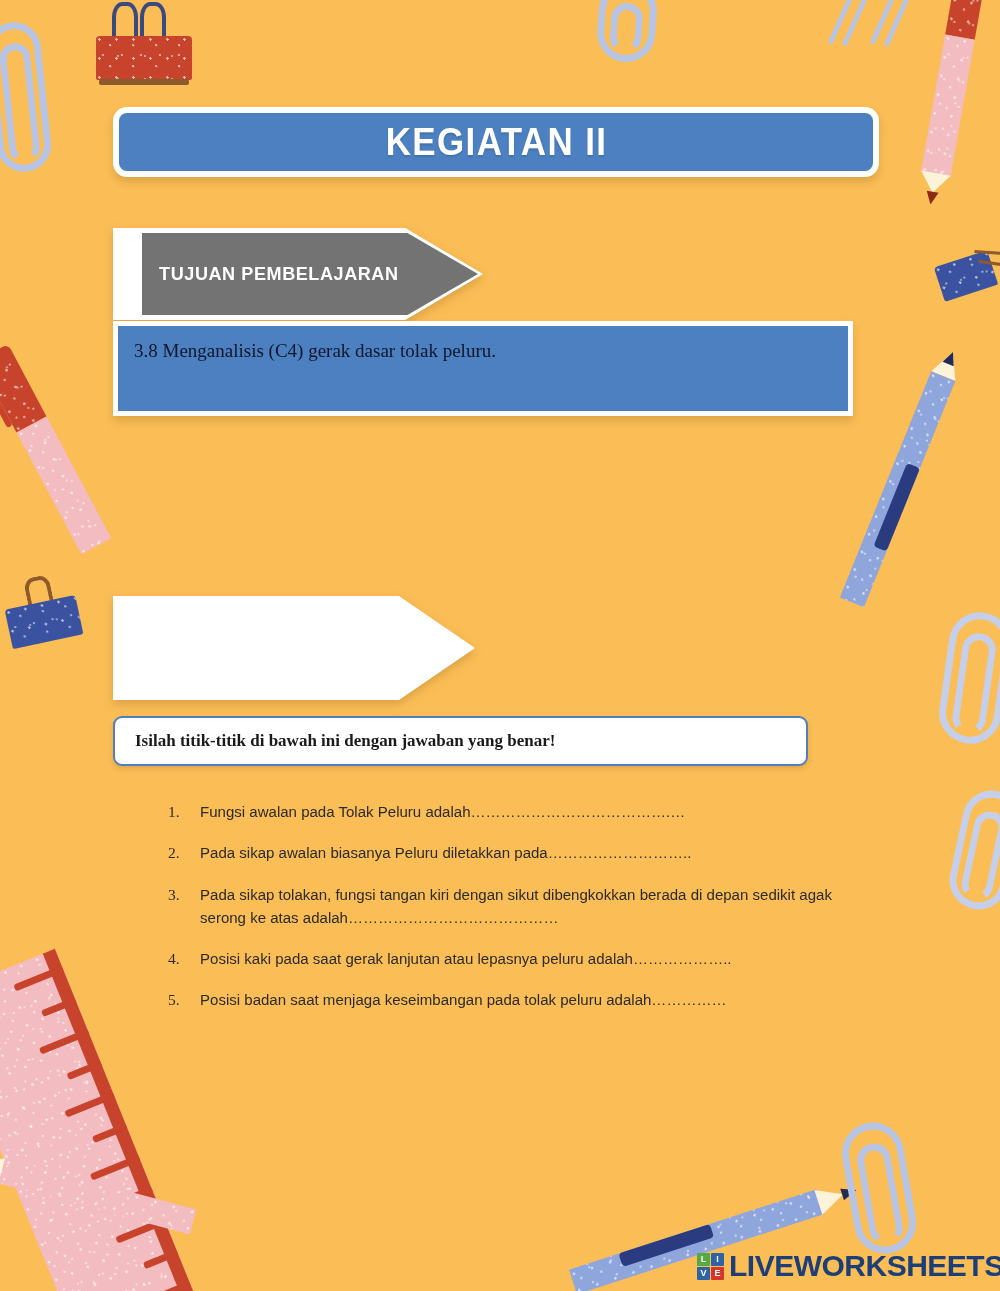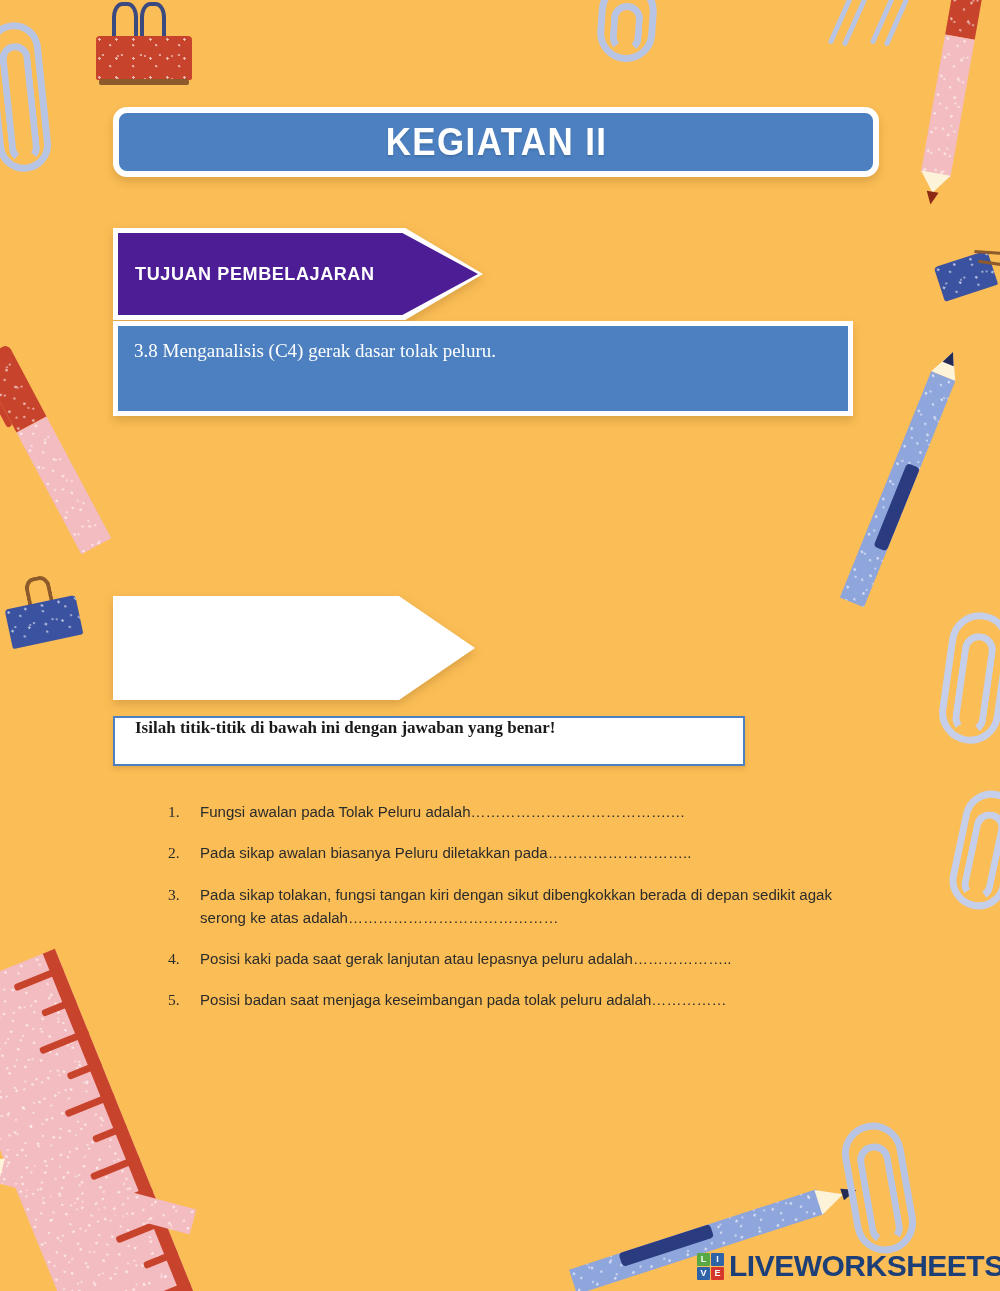--- a/index.html
+++ b/index.html
@@ -147,24 +147,25 @@
     padding-left: 18px;
     filter: drop-shadow(0 4px 5px rgba(120,80,20,0.25));
   }
   .arrow-outer {
     position: absolute;
     background: #ffffff;
     clip-path: polygon(0 0, 79% 0, 100% 50%, 79% 100%, 0 100%);
   }
   .arrow-inner {
     position: absolute;
-    background: #4c1d95;
+    background: #737373;
     clip-path: polygon(0 0, 79% 0, 100% 50%, 79% 100%, 0 100%);
     display: flex;
     align-items: center;
+    margin-left: 24px;
   }
   .arrow-label {
     color: #ffffff;
     font-size: 19px;
     font-weight: bold;
     letter-spacing: 0.6px;
     line-height: 1.45;
     padding-left: 18px;
     transform: scaleX(0.95);
     transform-origin: left center;
@@ -176,38 +177,38 @@
     left: 113px;
     top: 321px;
     width: 740px;
     height: 95px;
     background: #4c80c0;
     border: 5px solid #ffffff;
     box-shadow: 0 5px 8px rgba(120, 80, 20, 0.22);
     padding: 12px 16px;
   }
   .objective-text {
-    color: #ffffff;
+    color: #0f172a;
     font-family: "Liberation Serif", serif;
     font-size: 19px;
     line-height: 1.35;
   }
 
   
   .instruction-box {
     position: absolute;
     left: 113px;
     top: 716px;
-    width: 632px;
+    width: 695px;
     height: 50px;
     background: #ffffff;
     border: 2px solid #4c80c0;
-    border-radius: 0;
-    display: flex;
-    align-items: flex-start;
+    border-radius: 9px;
+    display: flex;
+    align-items: center;
     padding-left: 20px;
     box-shadow: 0 3px 5px rgba(120, 80, 20, 0.18);
   }
   .instruction-text {
     font-family: "Liberation Serif", serif;
     font-weight: bold;
     font-size: 17px;
     color: #1a1a1a;
   }
 

